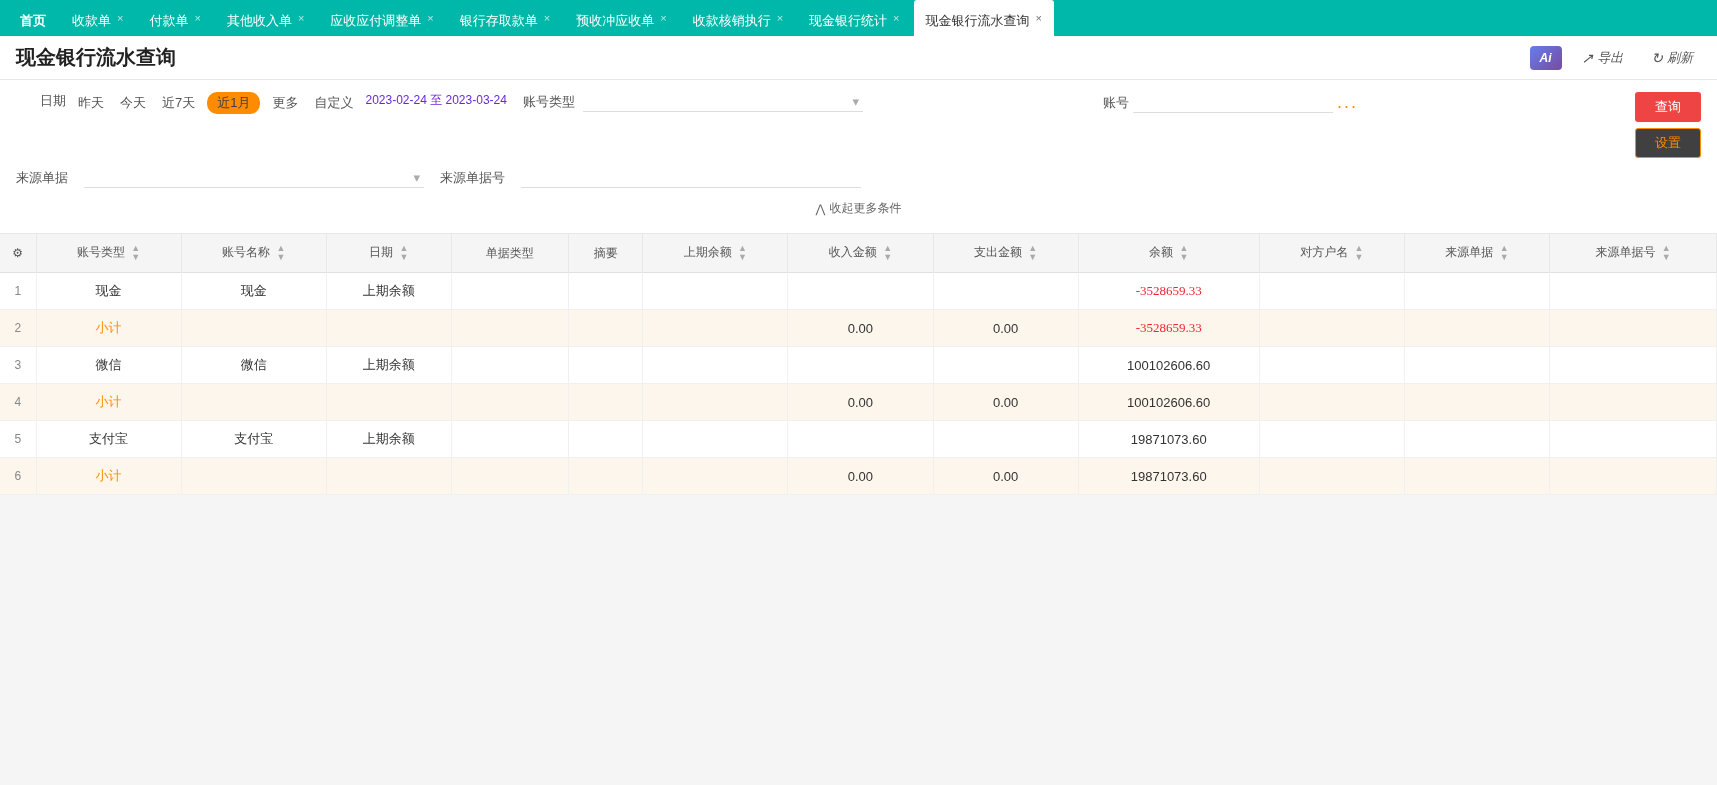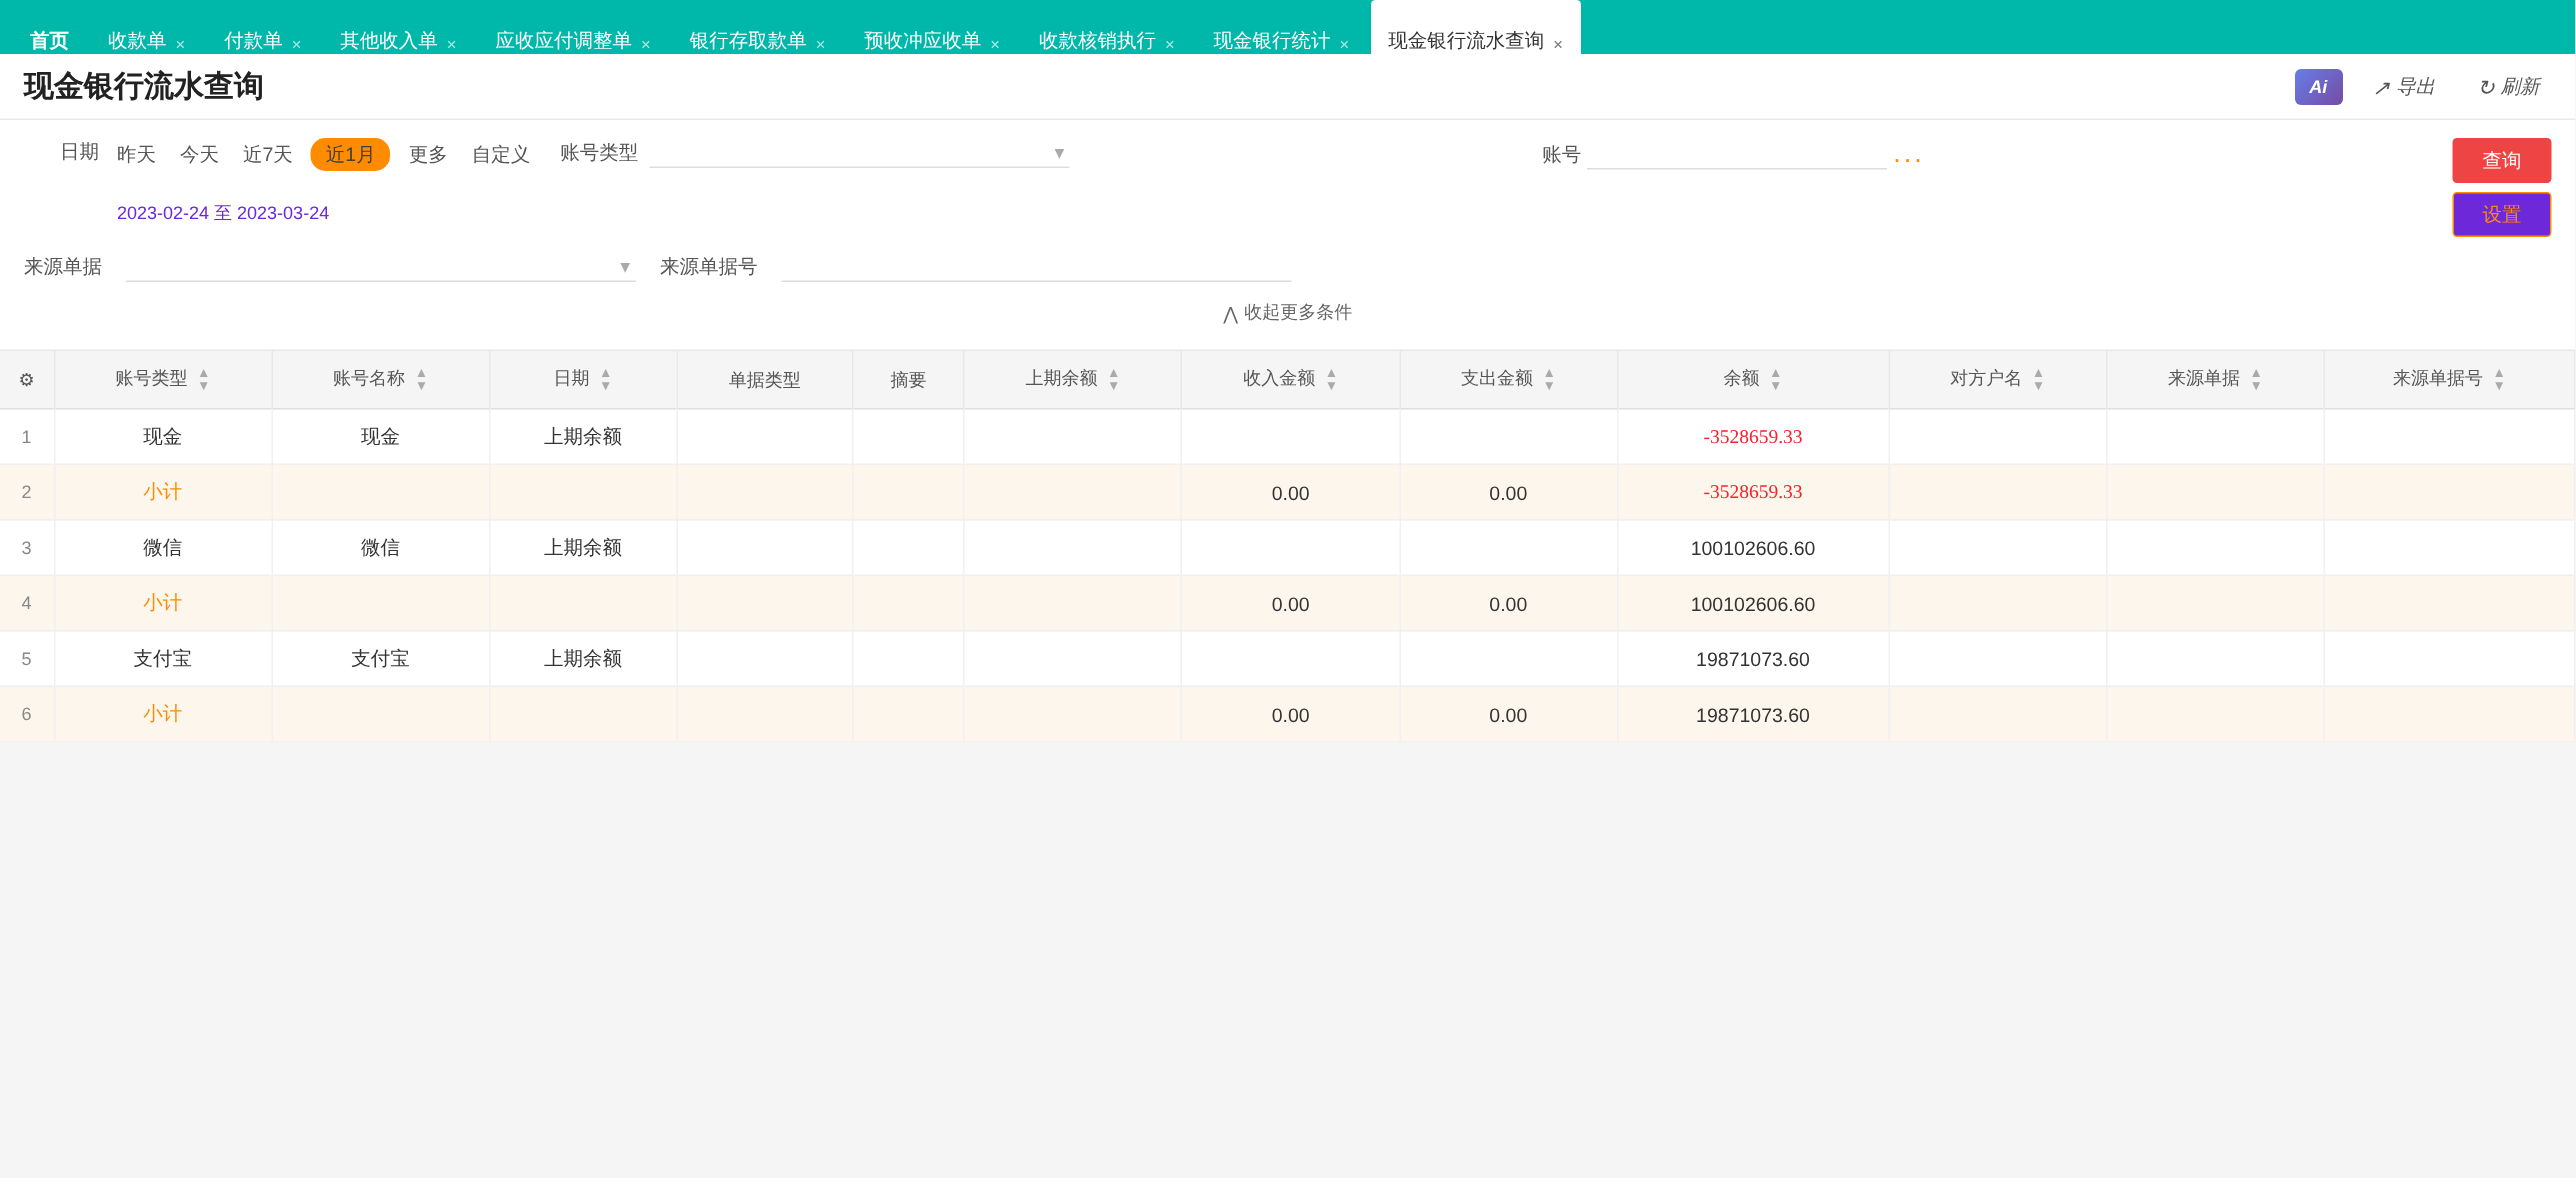--- a/index.html
+++ b/index.html
@@ -9,22 +9,22 @@
     .top-nav {
       display: flex;
       align-items: center;
       background: #00b8a9;
       height: 36px;
       padding: 0 8px;
       gap: 2px;
     }
     .nav-item {
       display: flex;
-      align-items: flex-end;
-      padding: 0 12px;
+      align-items: flex-start;
+      padding: 12px 12px;
       height: 36px;
       color: #fff;
       font-size: 13px;
       cursor: pointer;
       white-space: nowrap;
       border-radius: 3px 3px 0 0;
     }
     .nav-item.active { background: #fff; color: #333; }
     .nav-item .close-x {
       margin-left: 6px;
@@ -140,21 +140,21 @@
     .query-btn {
       background: #ef4444;
       color: #fff;
       border: none;
       padding: 6px 20px;
       border-radius: 3px;
       cursor: pointer;
       font-size: 13px;
     }
     .settings-btn {
-      background: #6d28d9;
+      background: #404040;
       color: #ff8c00;
       border: 1px solid #ff8c00;
       padding: 5px 16px;
       border-radius: 3px;
       cursor: pointer;
       font-size: 13px;
     }
     .collapse-bar {
       display: flex;
       align-items: center;
@@ -282,21 +282,21 @@
     </div>
   </div>
 </div>
 
 <div class="filter-area">
 
   <div style="display:flex; align-items:flex-start; gap:16px; margin-bottom:10px;">
 
     <div style="display:flex; align-items:flex-start; gap:8px; flex-shrink:0;">
       <span class="filter-label">日期</span>
-      <div style="display:flex; flex-direction:column; gap:20px;">
+      <div style="display:flex; flex-direction:row; gap:4px;">
         <div class="date-filters">
           <span class="date-btn">昨天</span>
           <span class="date-btn">今天</span>
           <span class="date-btn">近7天</span>
           <span class="date-btn active">近1月</span>
           <span class="date-btn">更多</span>
           <span class="date-btn">自定义</span>
         </div>
         <div class="date-range">2023-02-24 至 2023-03-24</div>
       </div>

